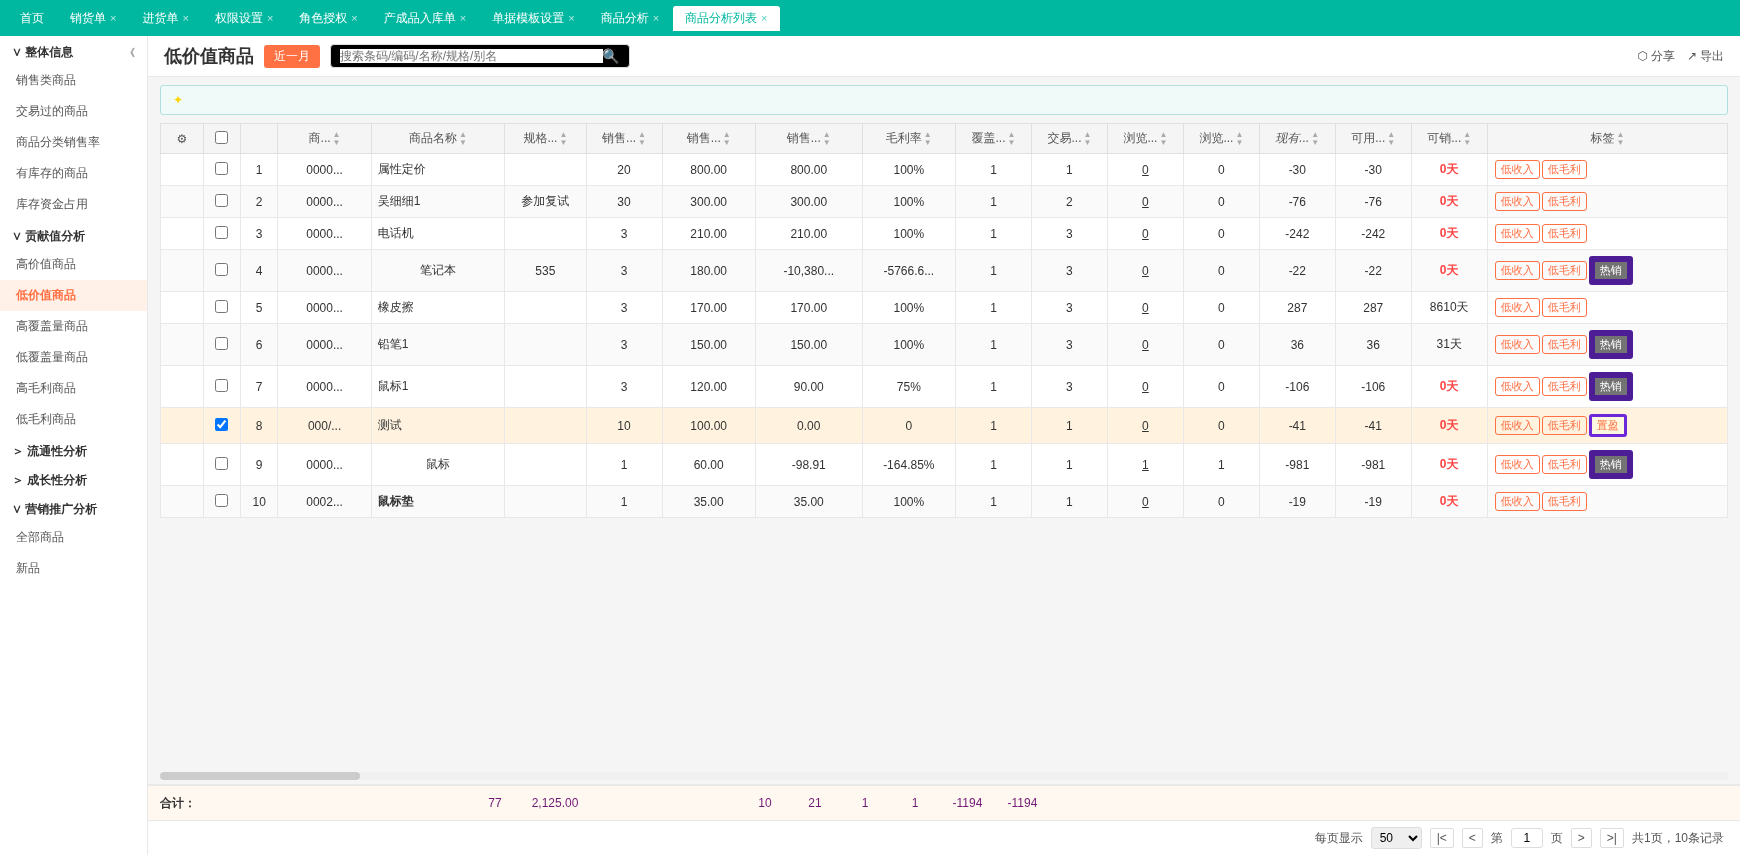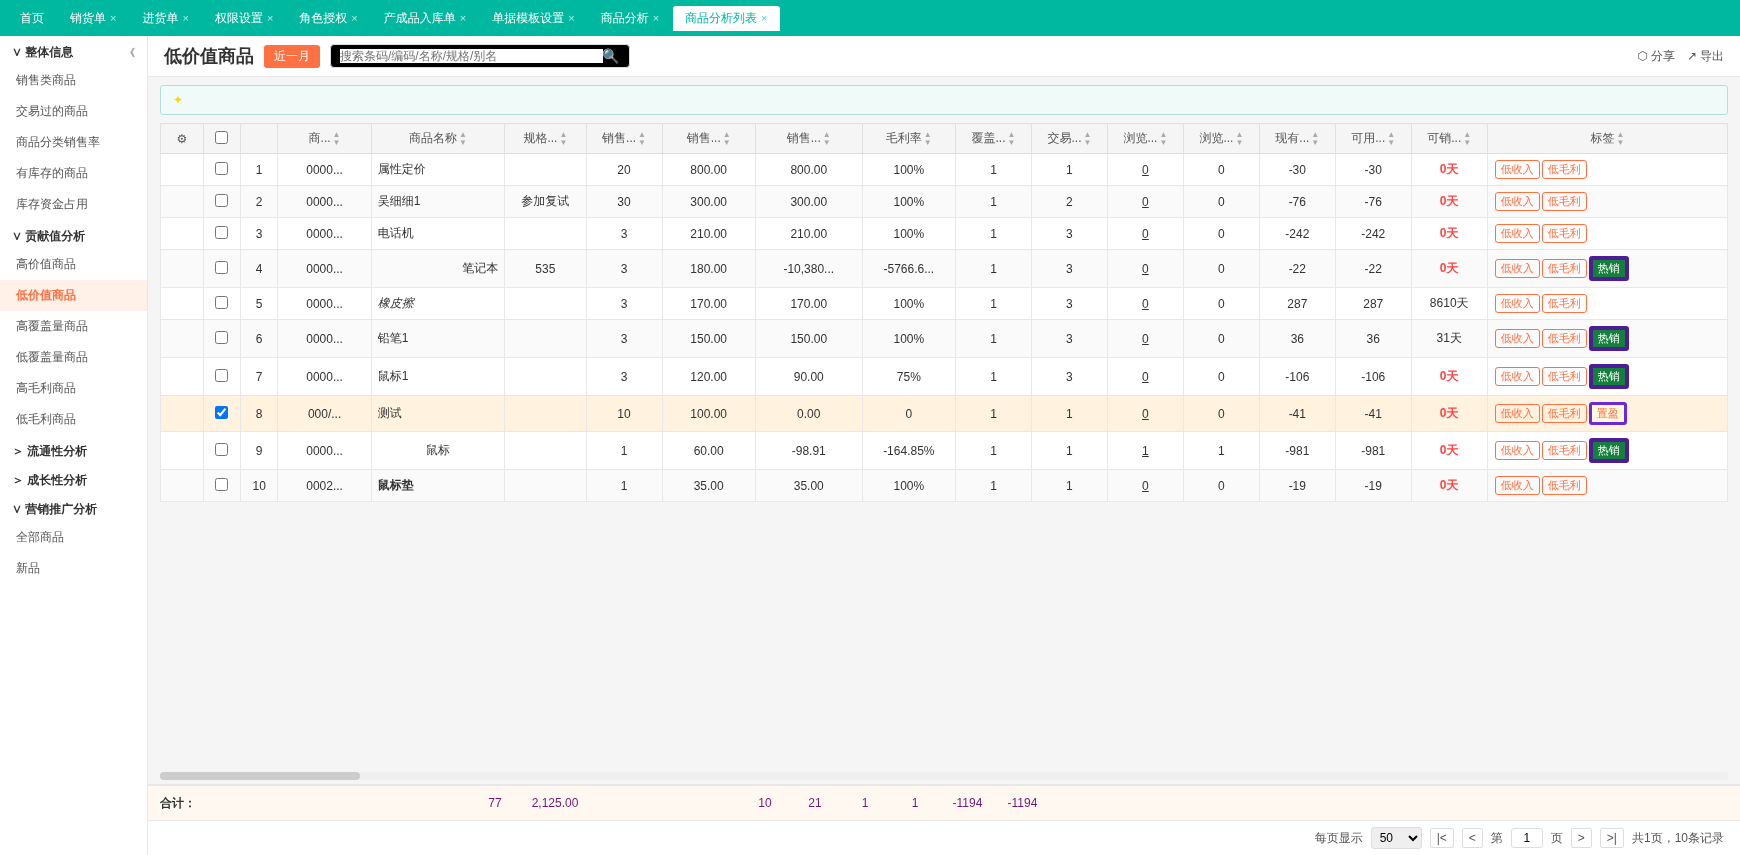--- a/index.html
+++ b/index.html
@@ -203,21 +203,21 @@
 
     .tag-badge {
       display: inline-block;
       padding: 1px 5px;
       border-radius: 3px;
       font-size: 11px;
       margin: 1px;
     }
     .tag-low-income { color: #ff7043; border: 1px solid #ff7043; font-family: Liberation Serif, serif; }
     .tag-low-profit { color: #ff7043; border: 1px solid #ff7043; }
-    .tag-hot { color: #fff; background: #15803d; border: 4px solid #4c1d95; }
+    .tag-hot { color: #fff; background: #737373; border: 6px solid #4c1d95; }
     .tag-remark { color: #ff7043; border: 3px solid #6d28d9; background: #fff8e1; }
 
     .underline-link { text-decoration: underline; cursor: pointer; color: #333; }
 
     
     .table-footer {
       background: #fff8f0;
       border-top: 2px solid #e8e8e8;
       padding: 6px 12px;
       display: flex;
@@ -456,21 +456,21 @@
                   <span>▲</span>
                   <span>▼</span>
                 </span>
             </th>
             <th style="width:50px;">
               浏览...<span class="sort-icons">
                   <span>▲</span>
                   <span>▼</span>
                 </span>
             </th>
-            <th style="width:55px;">
+            <th style="width:55px;font-style:italic;">
               现有...<span class="sort-icons">
                   <span>▲</span>
                   <span>▼</span>
                 </span>
             </th>
             <th style="width:55px;">
               可用...<span class="sort-icons">
                   <span>▲</span>
                   <span>▼</span>
                 </span>
@@ -557,21 +557,21 @@
       <span style="color:#ff4444;font-weight:bold;">0天</span>
       
     </td>
     <td style="text-align:left;"><span class="tag-badge tag-low-income">低收入</span><span class="tag-badge tag-low-profit">低毛利</span></td>
   </tr>
             <tr>
     <td></td>
     <td><input type="checkbox" style=""></td>
     <td>4</td>
     <td>0000...</td>
-    <td style="text-align:right;">笔记本</td>
+    <td style="text-align:center;">笔记本</td>
     <td>535</td>
     <td>3</td>
     <td>180.00</td>
     <td>-10,380...</td>
     <td>-5766.6...</td>
     <td>1</td>
     <td>3</td>
     <td><span class="underline-link">0</span></td>
     <td>0</td>
     <td>-22</td>
@@ -580,21 +580,21 @@
       <span style="color:#ff4444;font-weight:bold;">0天</span>
       
     </td>
     <td style="text-align:left;"><span class="tag-badge tag-low-income">低收入</span><span class="tag-badge tag-low-profit">低毛利</span><span class="tag-badge tag-hot">热销</span></td>
   </tr>
             <tr>
     <td></td>
     <td><input type="checkbox" style=""></td>
     <td>5</td>
     <td>0000...</td>
-    <td style="text-align:left;font-style:italic;">橡皮擦</td>
+    <td style="text-align:left;">橡皮擦</td>
     <td></td>
     <td>3</td>
     <td>170.00</td>
     <td>170.00</td>
     <td>100%</td>
     <td>1</td>
     <td>3</td>
     <td><span class="underline-link">0</span></td>
     <td>0</td>
     <td>287</td>

